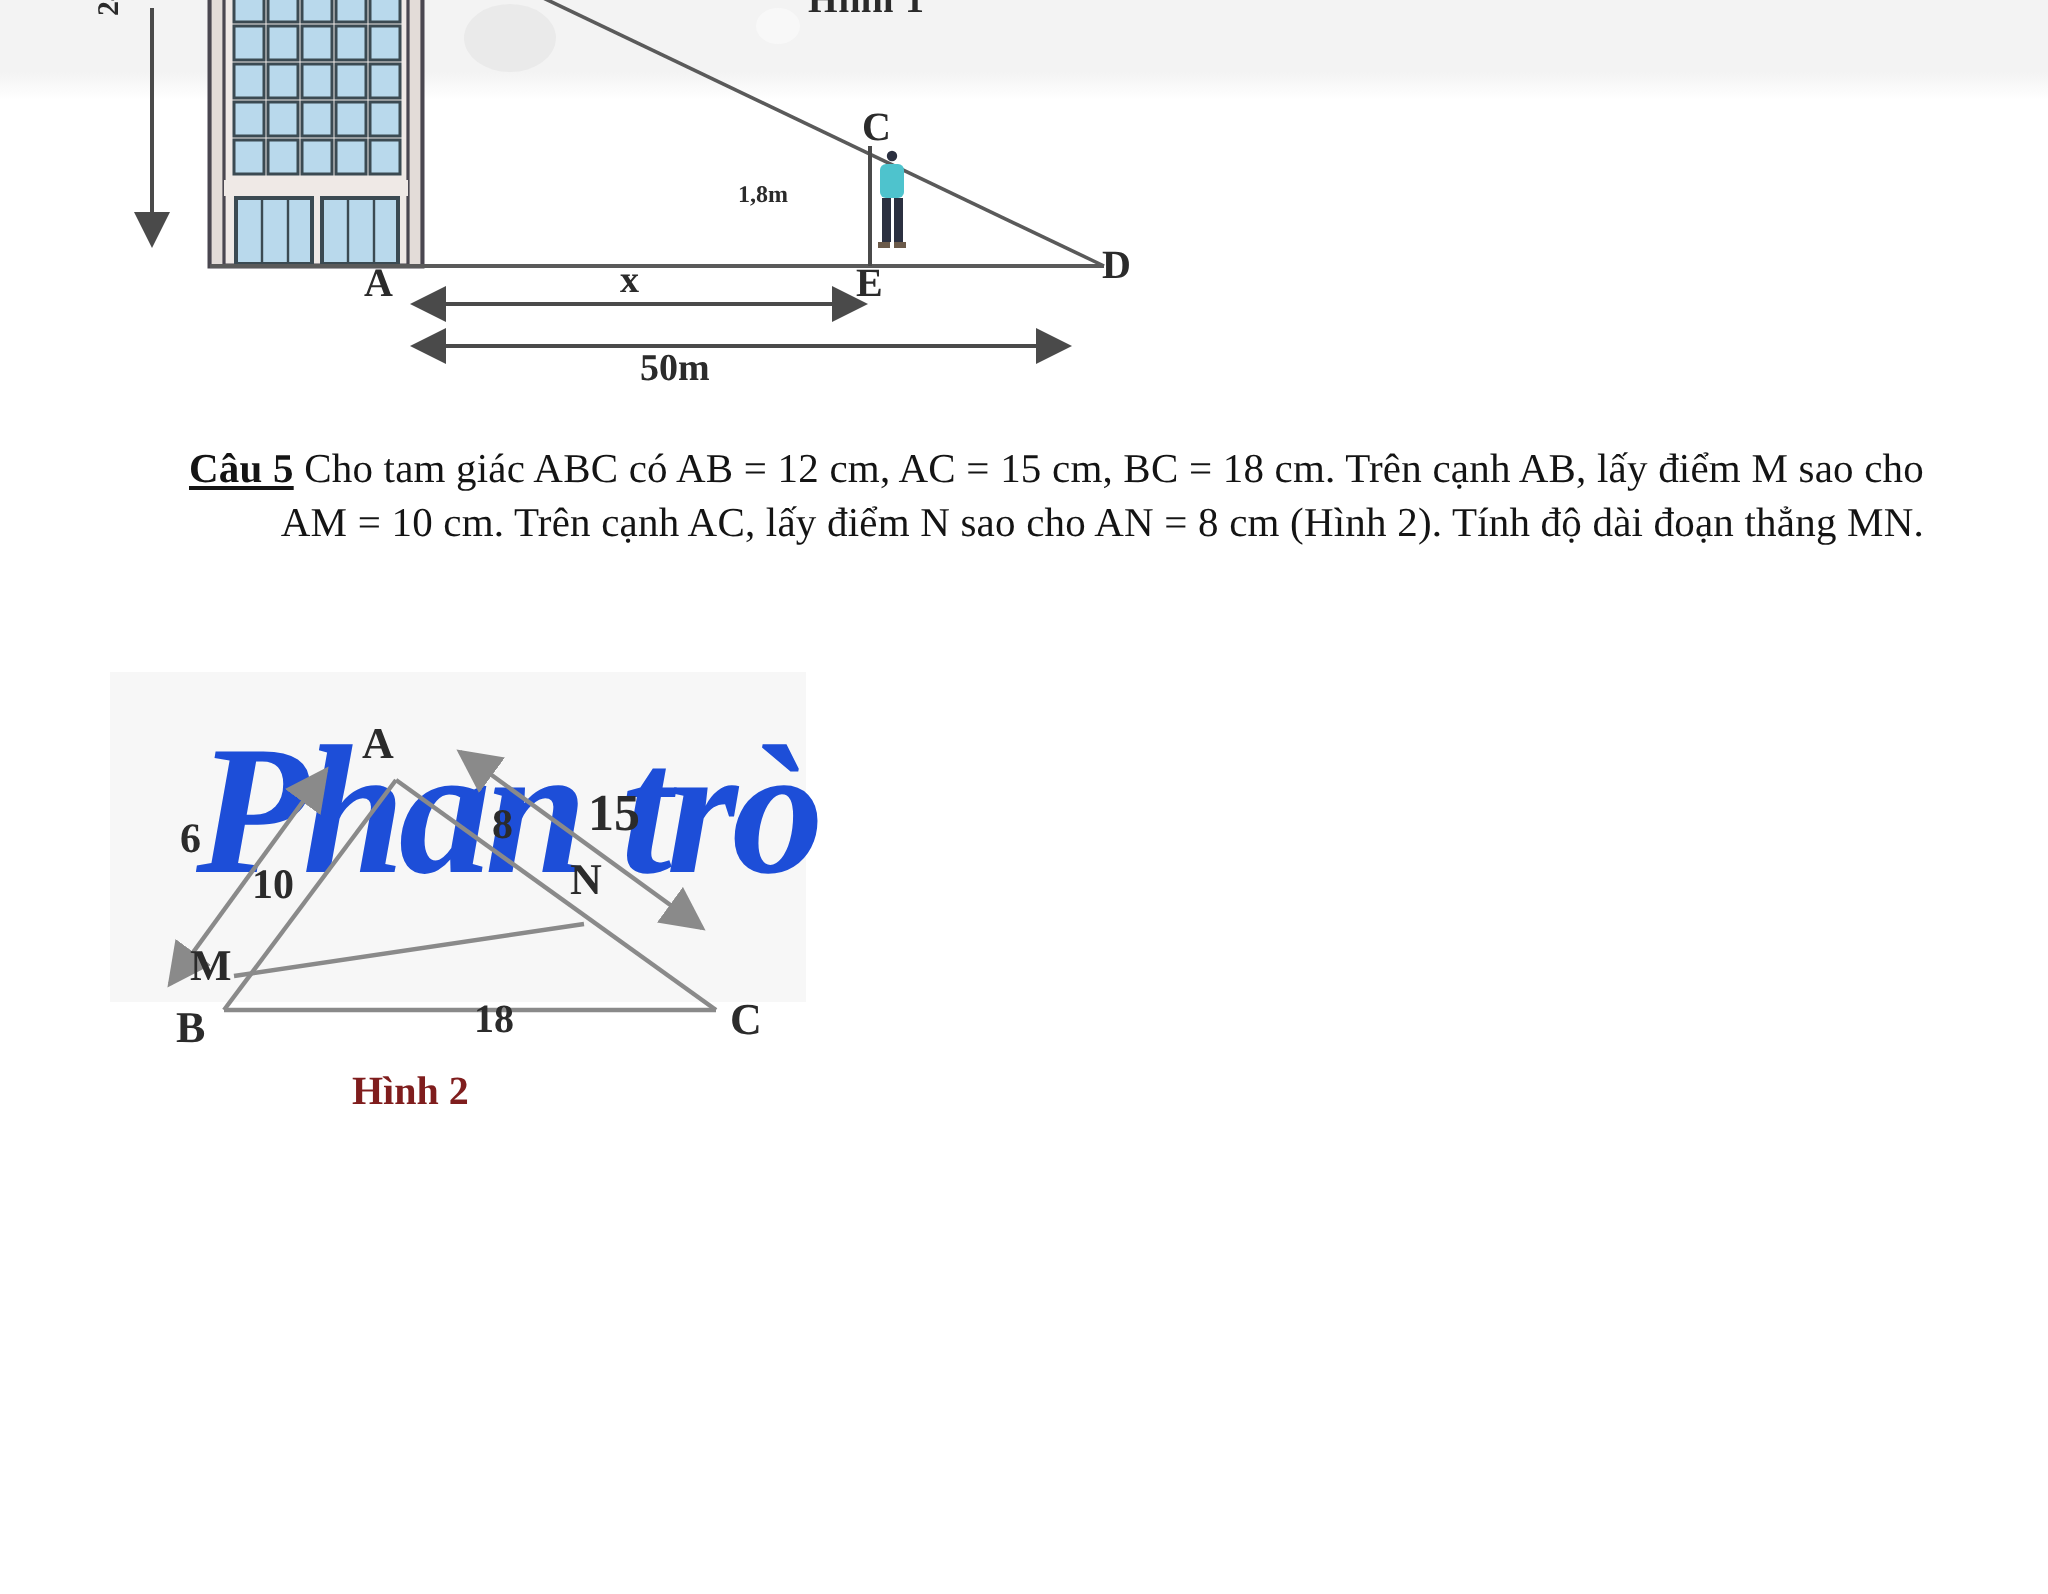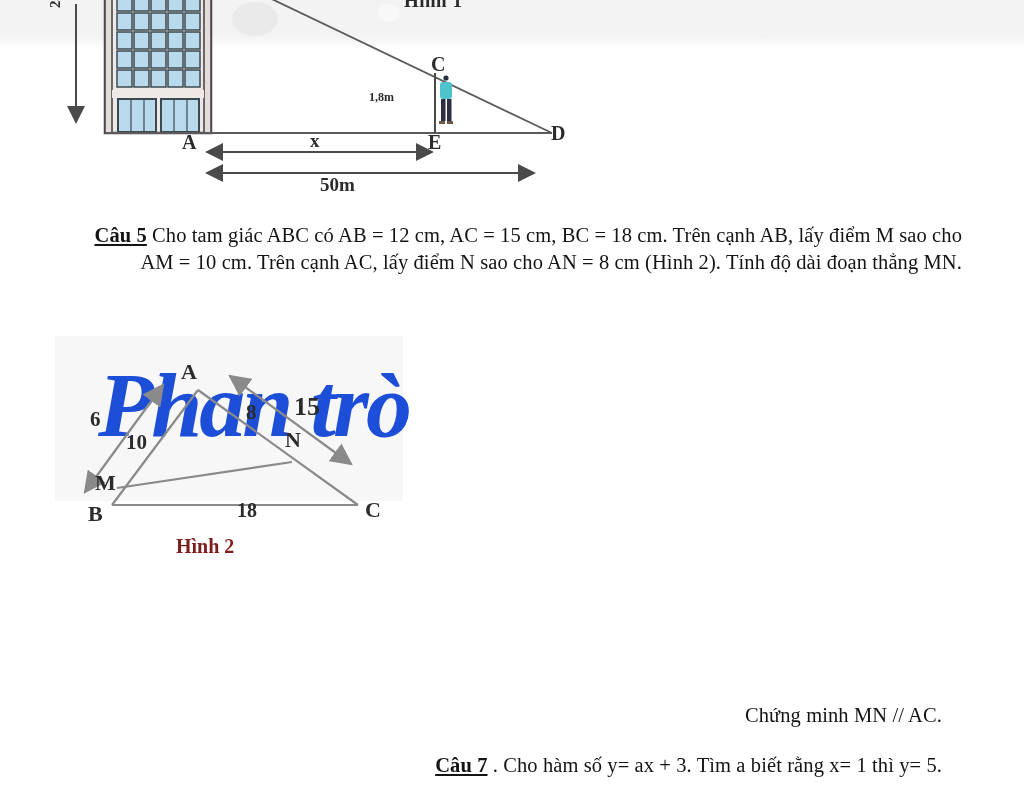--- a/index.html
+++ b/index.html
@@ -219,20 +219,15 @@
   <div class="fig-txt" style="left:285px;top:427px;font-size:22px;">N</div>
 
   <div class="fig-txt" style="left:90px;top:407px;font-size:21px;">6</div>
   <div class="fig-txt" style="left:126px;top:430px;font-size:21px;">10</div>
   <div class="fig-txt" style="left:246px;top:400px;font-size:21px;">8</div>
   <div class="fig-txt" style="left:294px;top:392px;font-size:26px;">15</div>
   <div class="fig-txt" style="left:199px;top:499px;font-size:20px;margin-left:38px;">18</div>
 
   <div class="hinh2-label">Hình 2</div>
 
-  <div class="para q6b" style="text-indent:6px;">Chứng minh MN // AC.</div>
-
-  <div class="para q7">
-    <span class="cau">Câu 7</span>
-    <span>. Cho hàm số y= ax + 3. Tìm a biết rằng x= 1 thì y= 5.</span>
-  </div>
+
 
 </div>
 
 </body></html>

